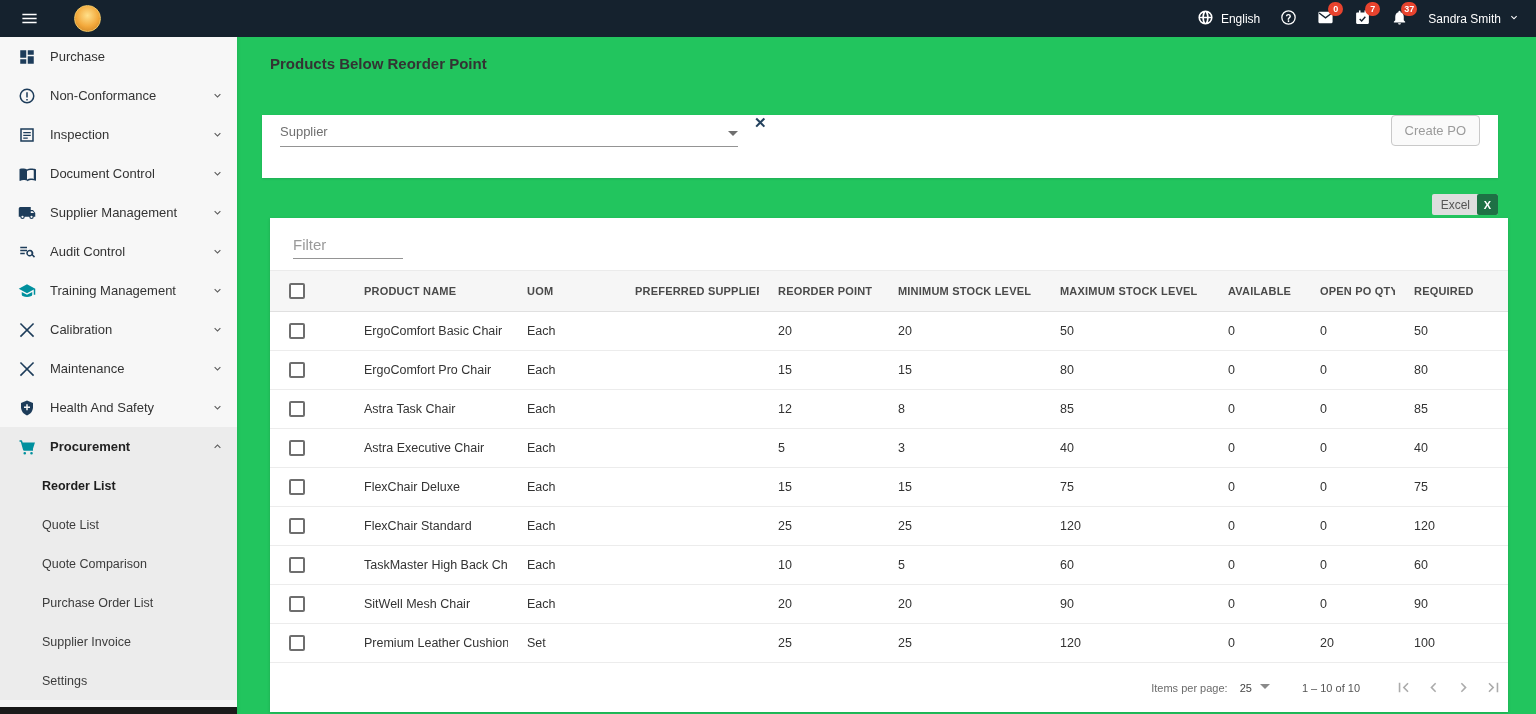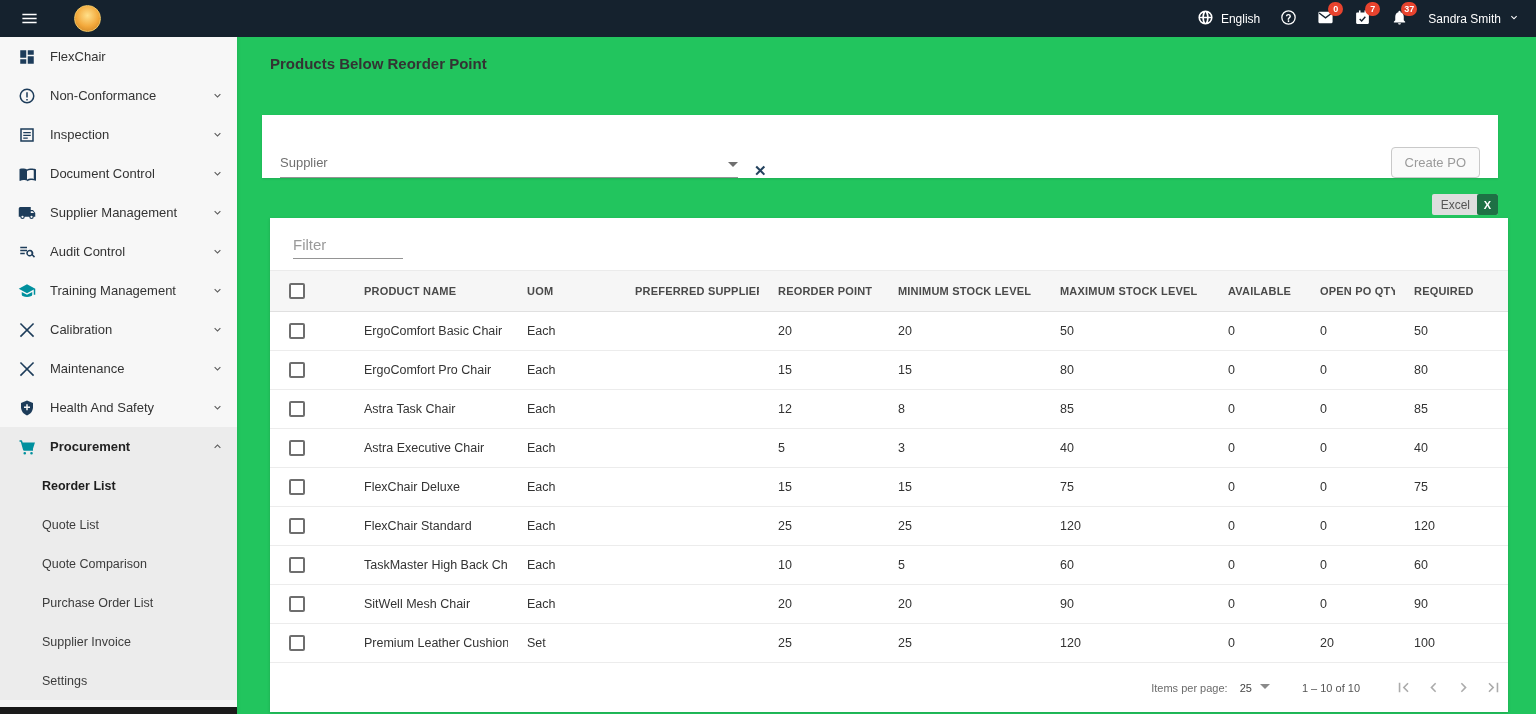--- a/index.html
+++ b/index.html
@@ -46,21 +46,21 @@
     font-size: 12.5px; color: #3c3c3c; cursor: pointer; }
   .sub-item.active { font-weight: bold; color: #1d1d1d; }
   .sidebar-strip { position: absolute; bottom: 0; left: 0; width: 100%; height: 7px;
     background: #1b1b1b; }
 
   
   .content { flex: 1; background: #22c55e; padding: 18px 28px 0 33px; overflow: hidden; }
   .page-title { font-size: 15px; font-weight: bold; color: #333; margin-bottom: 43px; }
 
   .filter-card { background: #fff; height: 63px; margin: 0 10px 0 -8px;
-    box-shadow: 0 1px 2px rgba(0,0,0,.12); display: flex; align-items: flex-end;
+    box-shadow: 0 1px 2px rgba(0,0,0,.12); display: flex; align-items: flex-start;
     padding: 0 18px; }
   .mat-select { width: 458px; border-bottom: 1px solid #949494; height: 32px;
     display: flex; align-items: flex-end; padding-bottom: 7px; cursor: pointer; }
   .mat-label { color: #6f6f6f; font-size: 13px; }
   .caret { width: 0; height: 0; border-left: 5px solid transparent;
     border-right: 5px solid transparent; border-top: 5px solid #6f6f6f;
     margin-left: auto; margin-bottom: 3px; }
   .clear-x { margin-left: 16px; color: #24425e; font-size: 15px; font-weight: bold;
     cursor: pointer; line-height: 1; }
   .create-po { margin-left: auto; background: #fafafa; border: 1px solid #c9c9c9;
@@ -175,21 +175,21 @@
 
   <div class="body-row">
     <aside class="sidebar">
       <nav id="sidebar-nav">
           <div class="side-item">
             <span class="s-icon icon-navy">
               <svg viewBox="0 0 24 24">
                 <path d="M3 3h8v10H3zm10 0h8v6h-8zm0 8h8v10h-8zM3 15h8v6H3z"></path>
               </svg>
             </span>
-            <span class="s-label">FlexChair</span>
+            <span class="s-label">Purchase</span>
           </div>
           <div class="side-item">
             <span class="s-icon icon-navy">
               <svg viewBox="0 0 24 24">
                 <path fill-rule="evenodd" d="M12 2a10 10 0 100 20 10 10 0 000-20zm0 2a8 8 0 110 16 8 8 0 010-16zm-1 3h2v7h-2zm0 9h2v2h-2z"></path>
               </svg>
             </span>
             <span class="s-label">Non-Conformance</span>
             <span class="chev">
               <svg viewBox="0 0 24 24">

